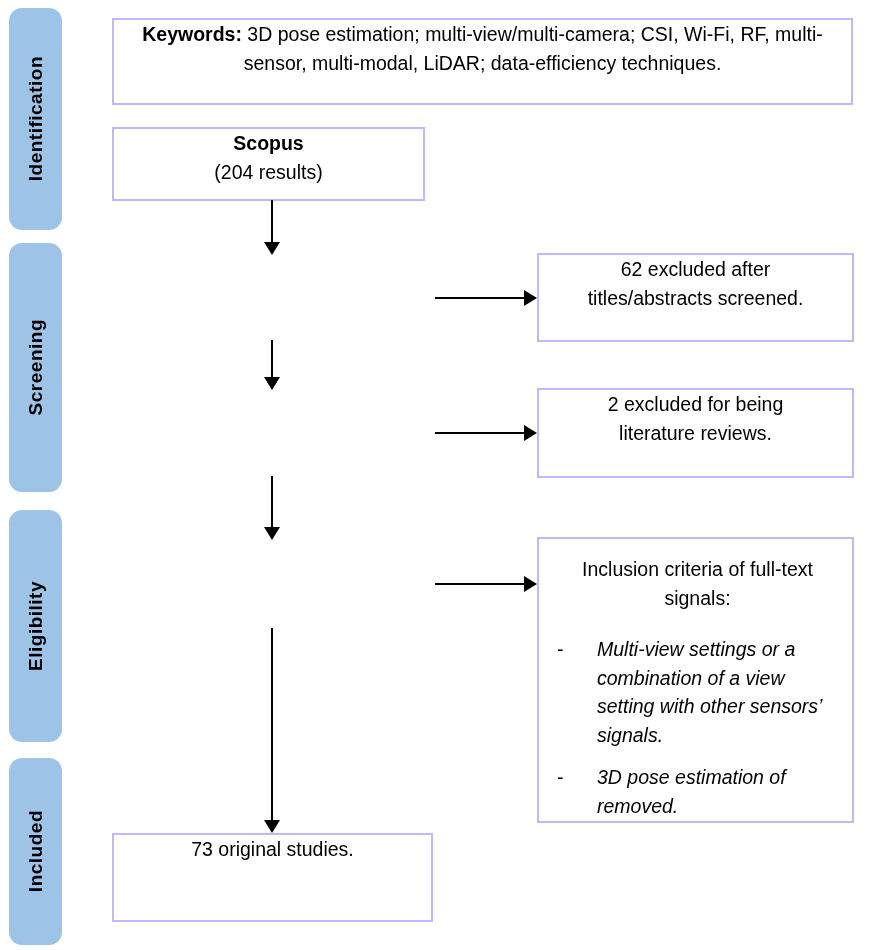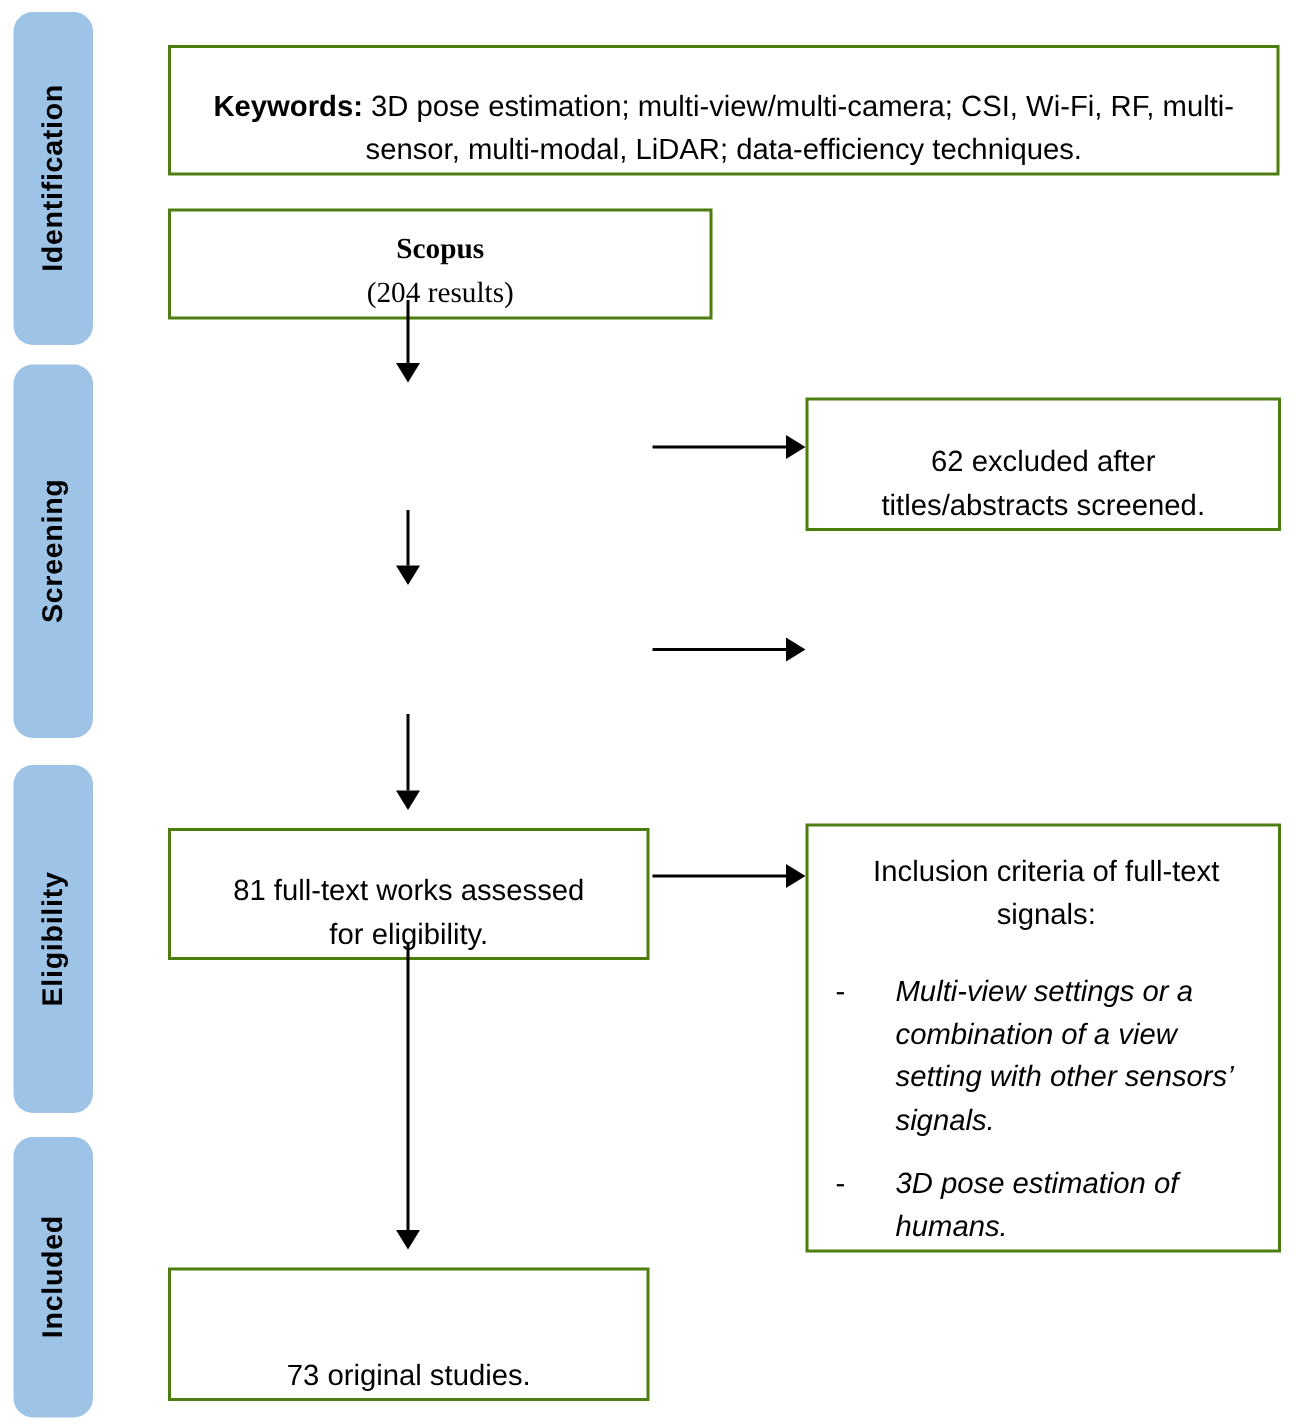--- a/index.html
+++ b/index.html
@@ -38,34 +38,33 @@
   }
   #stage-identification { top: 8px;   height: 222px; }
   #stage-screening      { top: 243px; height: 249px; }
   #stage-eligibility    { top: 510px; height: 232px; }
   #stage-included       { top: 758px; height: 187px; }
 
   
   .box {
     position: absolute;
     box-sizing: border-box;
-    border: 2px solid #4d7c0f;
+    border: 2px solid #c4b5fd;
     background: #ffffff;
     display: flex;
-    align-items: flex-end;
+    align-items: flex-start;
     justify-content: center;
     text-align: center;
     font-size: 19.5px;
     line-height: 1.48;
-    margin-top: 12px;
   }
   .bold { font-weight: 700; }
 
   #box-keywords        { left: 112px; top: 18px;  width: 741px; height: 87px;  padding: 0 28px; }
-  #box-scopus          { left: 112px; top: 127px; width: 363px; height: 74px; font-family: Liberation Serif, serif; }
+  #box-scopus          { left: 112px; top: 127px; width: 313px; height: 74px; }
   #box-screened        { left: 112px; top: 255px; width: 321px; height: 85px;  padding: 0 34px; }
   #box-excluded-titles { left: 537px; top: 253px; width: 317px; height: 89px;  padding: 0 46px; }
   #box-unique          { left: 112px; top: 390px; width: 321px; height: 86px;  padding: 0 20px; }
   #box-excluded-reviews{ left: 537px; top: 388px; width: 317px; height: 90px;  padding: 0 55px; }
   #box-fulltext        { left: 112px; top: 540px; width: 321px; height: 88px;  padding: 0 34px; }
   #box-included        { left: 112px; top: 833px; width: 321px; height: 89px;  padding: 0 34px; }
 
   #box-criteria {
     left: 537px; top: 537px; width: 317px; height: 286px;
     display: block;
@@ -153,33 +152,33 @@
     <div>
       <div class="bold">Scopus</div>
       <div>(204 results)</div>
     </div>
   </div>
 
   <div class="box" id="box-excluded-titles">
     <div>62 excluded after titles/abstracts screened.</div>
   </div>
 
-
-  <div class="box" id="box-fulltext">
-    <div>81 full-text works assessed for eligibility.</div>
-  </div>
+  <div class="box" id="box-excluded-reviews">
+    <div>2 excluded for being literature reviews.</div>
+  </div>
+
   <div class="box" id="box-criteria">
     <div class="criteria-title">Inclusion criteria of full-text signals:</div>
     <div class="criteria-item">
       <span class="criteria-marker">-</span>
       <span class="criteria-text">Multi-view settings or a combination of a view setting with other sensors’ signals.</span>
     </div>
     <div class="criteria-item">
       <span class="criteria-marker">-</span>
-      <span class="criteria-text">3D pose estimation of humans.</span>
+      <span class="criteria-text">3D pose estimation of removed.</span>
     </div>
   </div>
 
   <div class="box" id="box-included">
     <div>73 original studies.</div>
   </div>
 
   <div class="varrow" id="arrow-scopus-screened">
     <div class="shaft"></div>
     <div class="head"></div>

